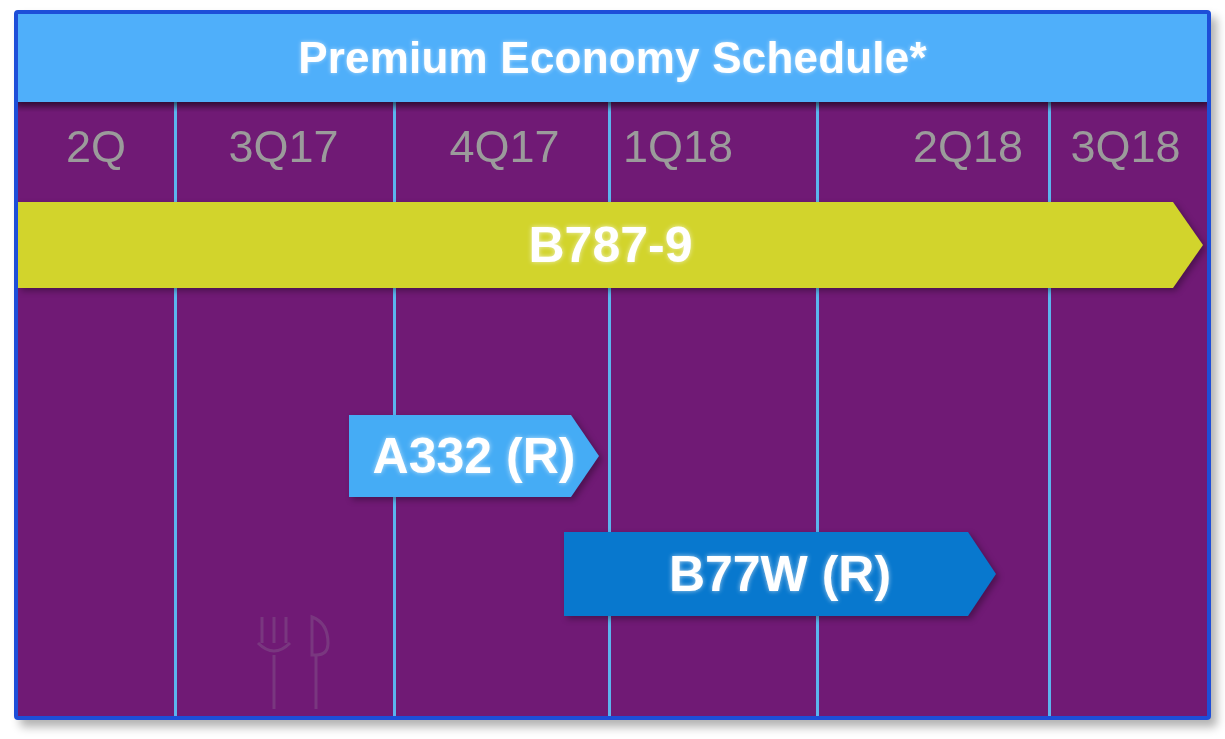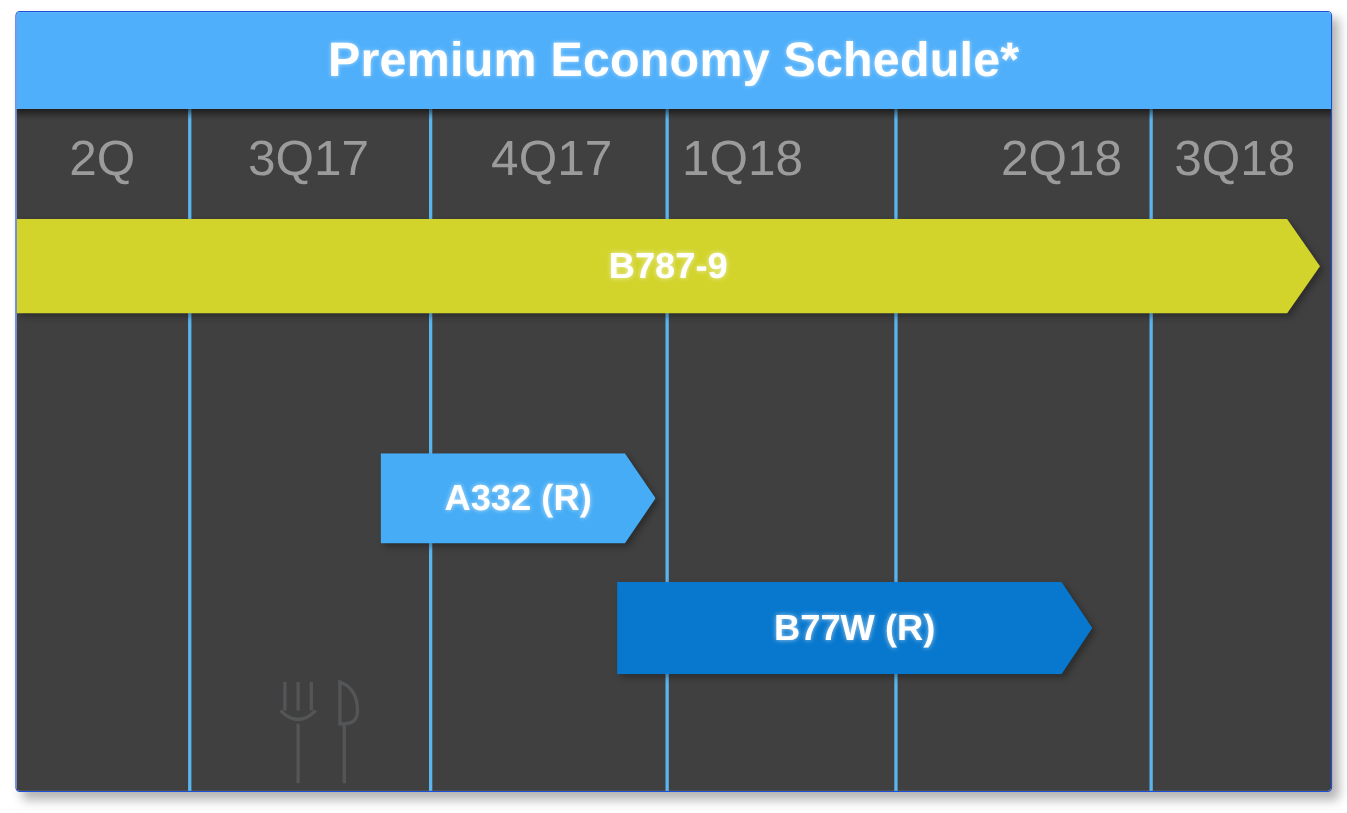--- a/index.html
+++ b/index.html
@@ -15,21 +15,21 @@
   }
 
   
   .chart-frame {
     position: absolute;
     left: 14px;
     top: 10px;
     width: 1197px;
     height: 710px;
     box-sizing: border-box;
-    border: 1px solid #1d4ed8;
+    border: 4px solid #1d4ed8;
     border-radius: 4px;
     background: #ffffff;
     box-shadow: 6px 7px 10px rgba(0,0,0,0.30);
     overflow: hidden;
   }
 
   
   .title-band {
     position: absolute;
     left: 0;
@@ -52,21 +52,21 @@
     white-space: nowrap;
   }
 
   
   .plot-body {
     position: absolute;
     left: 0;
     top: 88px;
     right: 0;
     bottom: 0;
-    background: #404040;
+    background: #701a75;
     overflow: hidden;
   }
   .band-shadow {
     position: absolute;
     left: 0; top: 0; right: 0;
     height: 10px;
     background: linear-gradient(to bottom, rgba(0,0,0,0.34), rgba(0,0,0,0));
     z-index: 5;
     pointer-events: none;
   }
@@ -122,21 +122,21 @@
     position: absolute;
     display: flex;
     align-items: center;
     justify-content: center;
     box-sizing: border-box;
     filter: drop-shadow(3px 3px 3px rgba(0,0,0,0.32));
   }
   .bar-label {
     color: #ffffff;
     font-weight: bold;
-    font-size: 33px;
+    font-size: 50px;
     text-shadow: 0 0 5px rgba(255,255,255,0.65);
     white-space: nowrap;
     position: relative;
     z-index: 2;
     text-align: center;
   }
   .bar-shape {
     position: absolute;
     left: 0; top: 0; right: 0; bottom: 0;
     z-index: 1;

